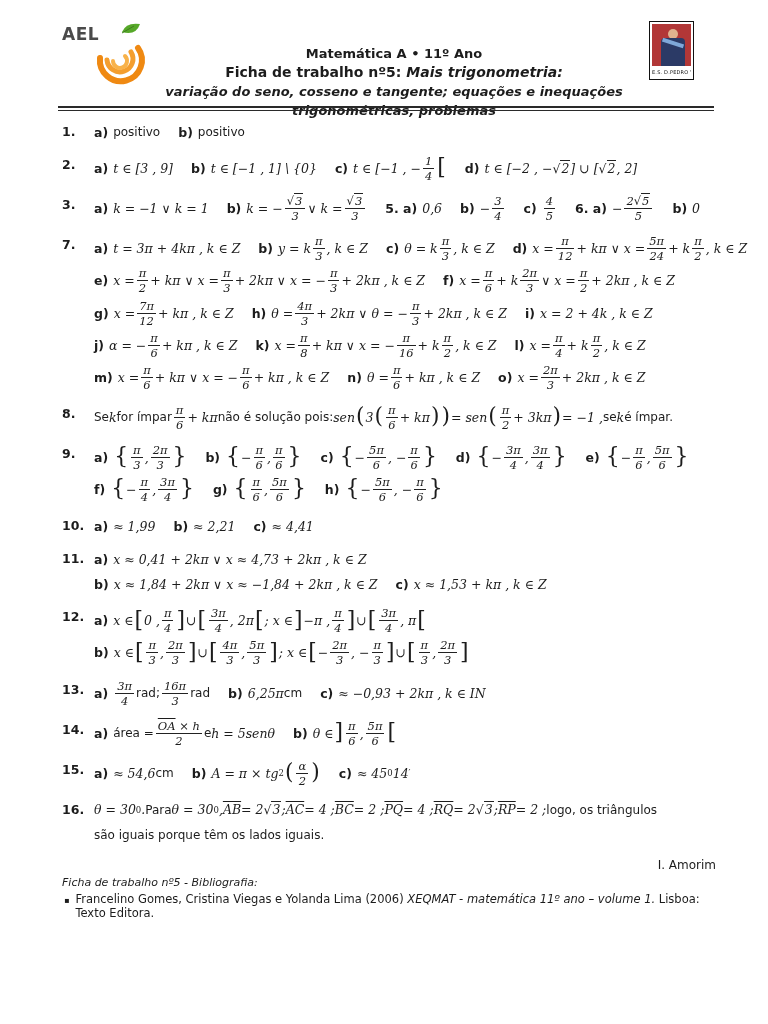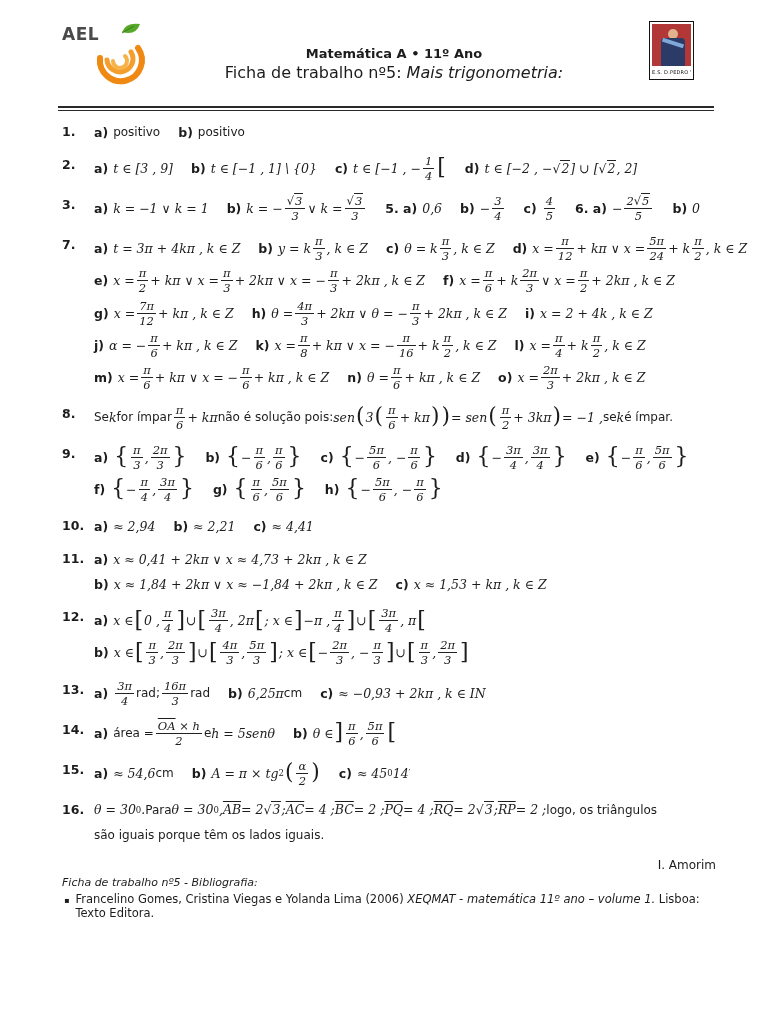--- a/index.html
+++ b/index.html
@@ -8,21 +8,21 @@
     position:relative; width:768px; height:1024px; background:#fff;
     font-family:"DejaVu Sans", sans-serif; color:#1c1c1c; overflow:hidden;
   }
   
   .logo { position:absolute; left:62px; top:18px; width:86px; height:70px; }
   .logo-text { position:absolute; left:0; top:6px; font-size:17px; font-weight:bold;
     letter-spacing:0.5px; color:#4a4a4a; font-family:"DejaVu Sans",sans-serif; }
   .logo-svg { position:absolute; left:8px; top:0; }
   .titles { position:absolute; left:150px; right:130px; top:44px; text-align:center; line-height:19px; }
   .t1 { font-size:13px; font-weight:bold; }
-  .t2 { font-size:16px; font-weight:normal; }
+  .t2 { font-size:14px; font-weight:bold; }
   .t2 .it { font-style:italic; }
   .t3 { font-size:13px; font-style:italic; font-weight:bold; }
   .stamp { position:absolute; left:649px; top:21px; width:45px; height:59px;
     border:1.5px solid #111; background:#fff; }
   .stamp-pic { position:absolute; left:2px; top:2px; right:2px; height:42px; background:#b23737; overflow:hidden; }
   .stamp-head { position:absolute; left:16px; top:5px; width:10px; height:10px; border-radius:50%; background:#e0b28e; }
   .stamp-body { position:absolute; left:9px; top:14px; width:24px; height:28px; background:#2b3a66; border-radius:4px 4px 0 0; }
   .stamp-sash { position:absolute; left:10px; top:17px; width:22px; height:4px; background:#7fa8d9; transform:rotate(18deg); }
   .stamp-cap { position:absolute; left:2px; bottom:2px; right:2px; height:9px; background:#fff;
     font-size:5px; line-height:9px; text-align:center; letter-spacing:0.2px; color:#111; white-space:nowrap; overflow:hidden; }
@@ -66,20 +66,21 @@
       <path d="M37 42 A 13 13 0 1 0 61 34" fill="none" stroke="#f49e2e" stroke-width="5" stroke-linecap="round"></path>
       <path d="M43 43 A 7 7 0 1 0 55 38" fill="none" stroke="#f8b24a" stroke-width="4" stroke-linecap="round"></path>
       <path d="M52 14 q4 -10 18 -8 q-4 12 -18 8z" fill="#56a829"></path>
       <path d="M52 15 l12 -7" stroke="#3e7d1d" stroke-width="1" fill="none"></path>
     </svg>
   </div>
 
   <div class="titles">
     <div class="t1">Matemática A • 11º Ano</div>
     <div class="t2"><span>Ficha de trabalho nº5: </span><span class="it">Mais trigonometria:</span></div>
+    <div class="t3">variação do seno, cosseno e tangente; equações e inequações trigonométricas, problemas</div>
   </div>
 
   <div class="stamp">
     <div class="stamp-pic">
       <div class="stamp-head"></div>
       <div class="stamp-body"></div>
       <div class="stamp-sash"></div>
     </div>
     <div class="stamp-cap">E.S. D.PEDRO V</div>
   </div>
@@ -439,21 +440,21 @@
               </span>
             </div>
           </div>
         </div>
         <div class="sol-item">
           <div class="sol-num">10.</div>
           <div class="sol-body">
             <div class="sol-line">
               <span class="part">
                 <span class="lbl">a)</span>
-                <span class="math">≈ 2,94</span>
+                <span class="math">≈ 1,99</span>
               </span>
               <span class="part">
                 <span class="lbl">b)</span>
                 <span class="math">≈ 2,21</span>
               </span>
               <span class="part">
                 <span class="lbl">c)</span>
                 <span class="math">≈ 4,41</span>
               </span>
             </div>

